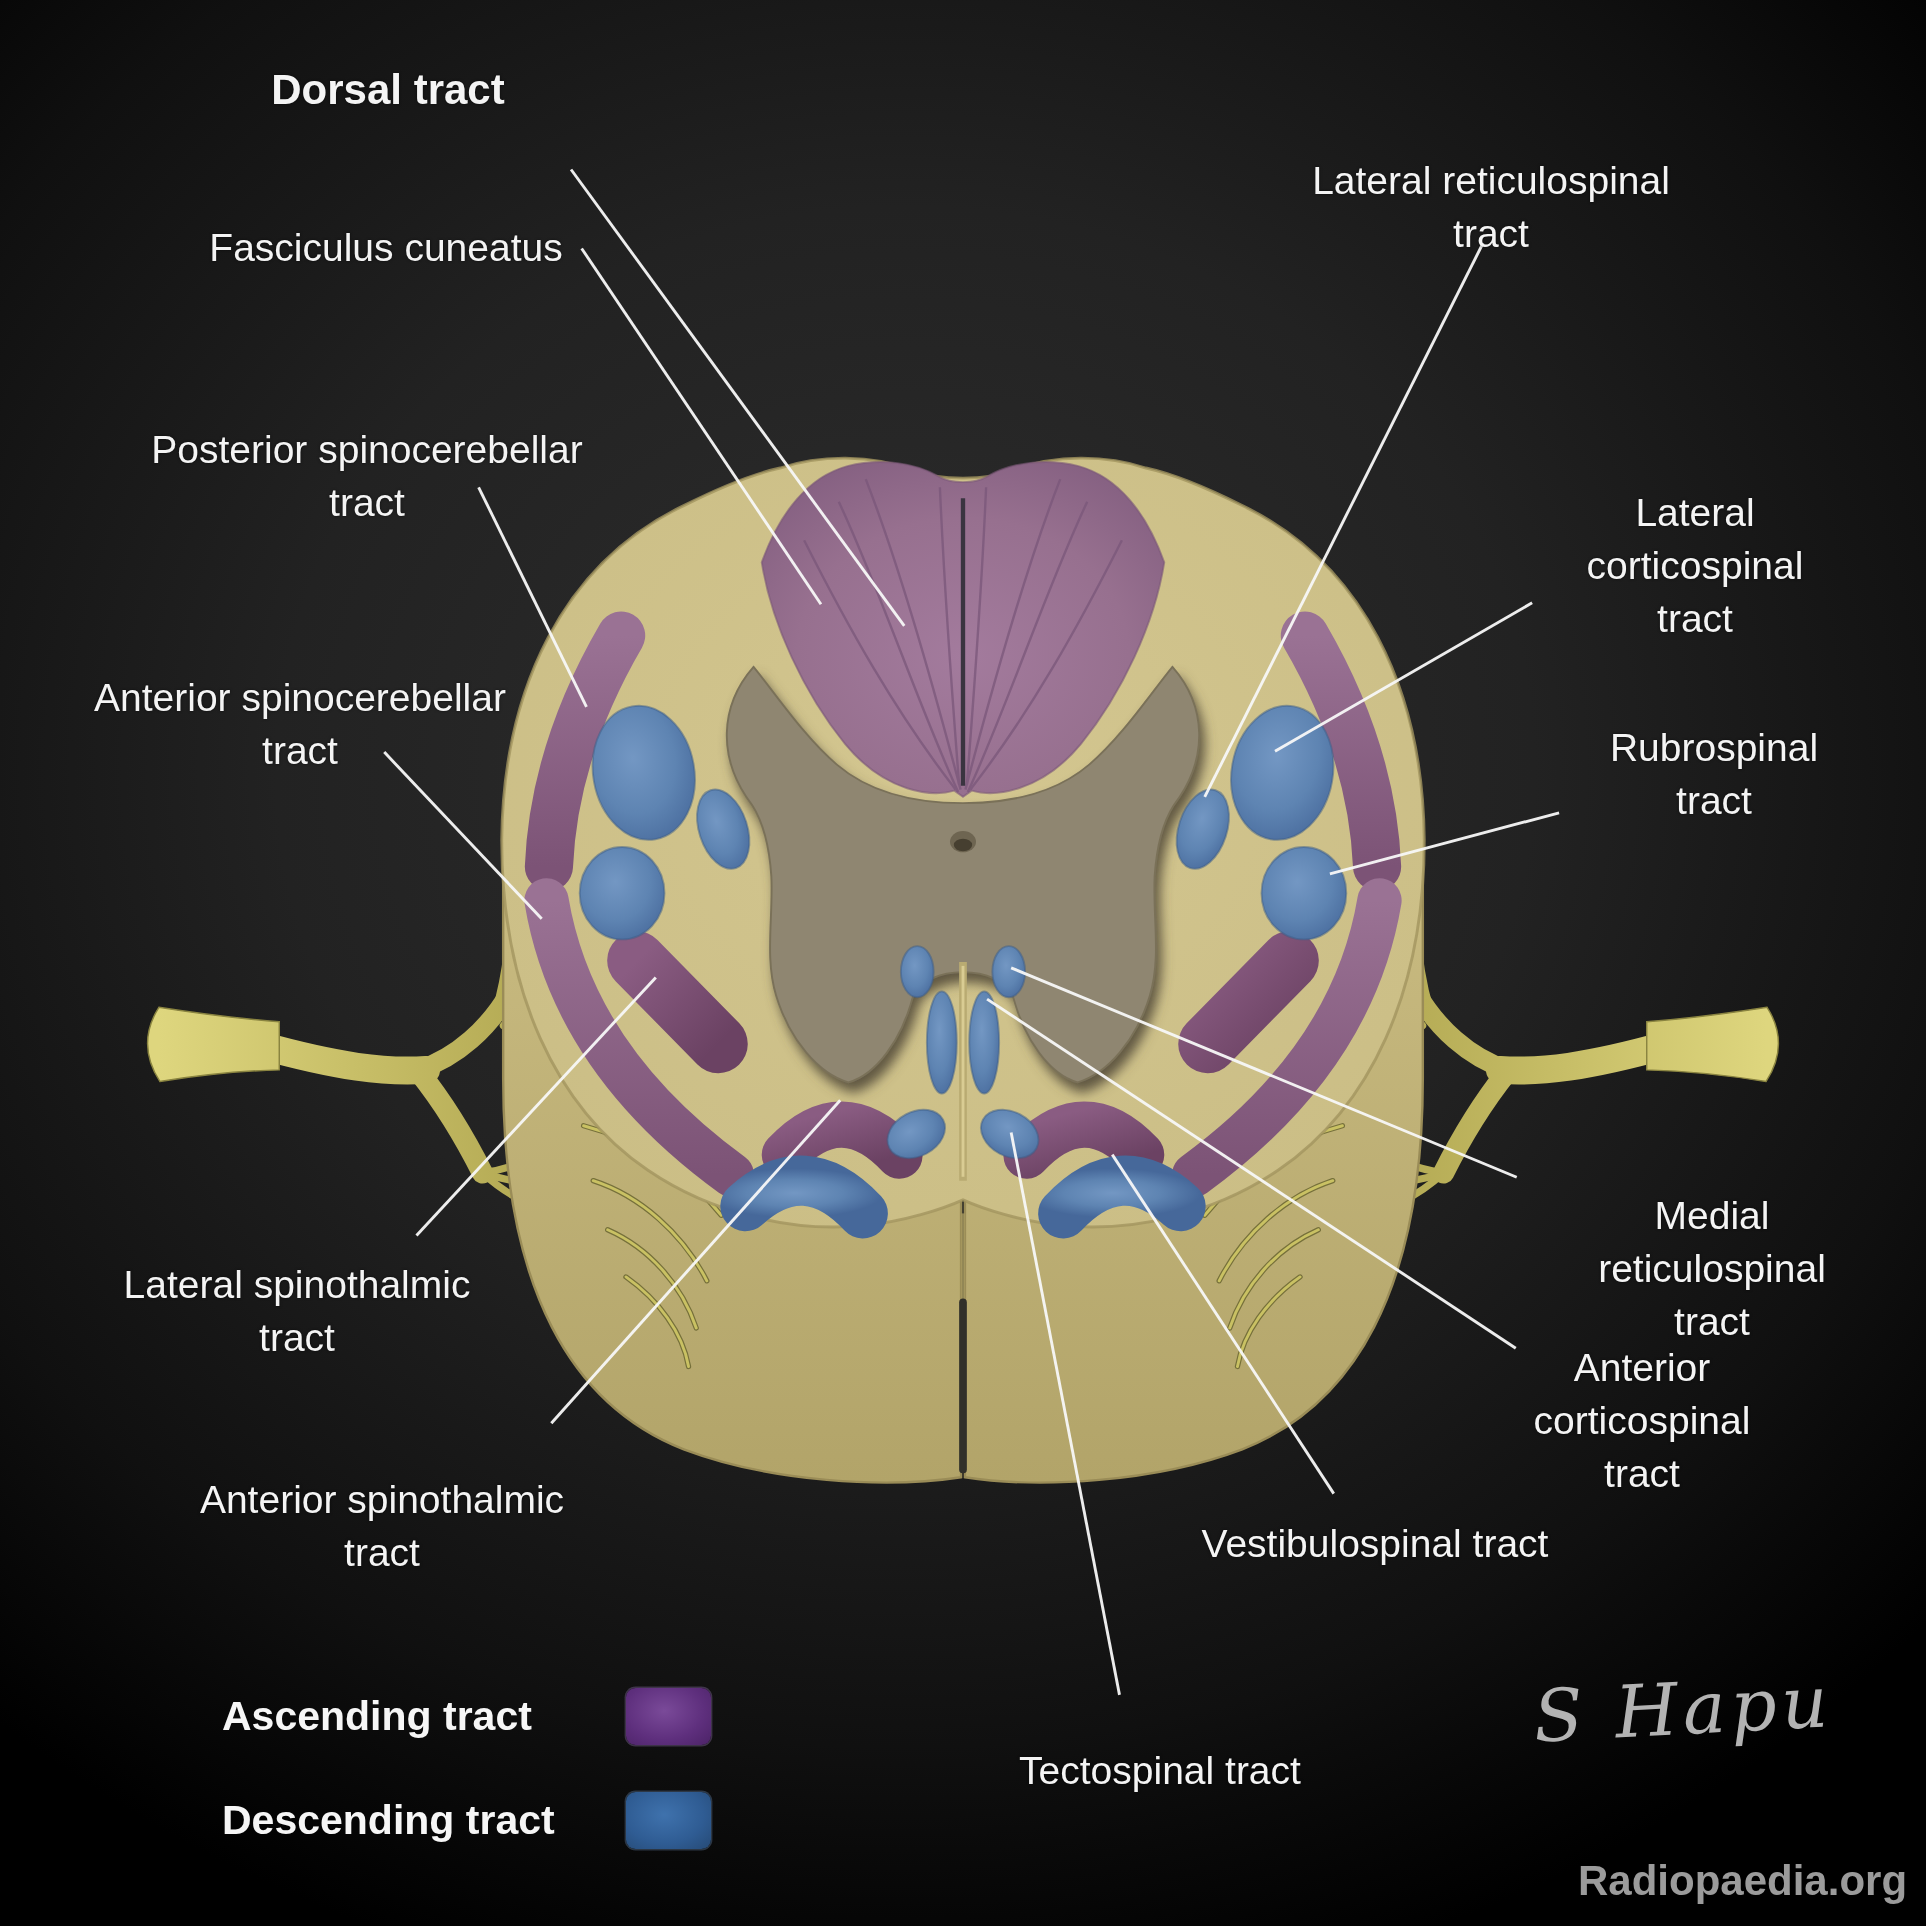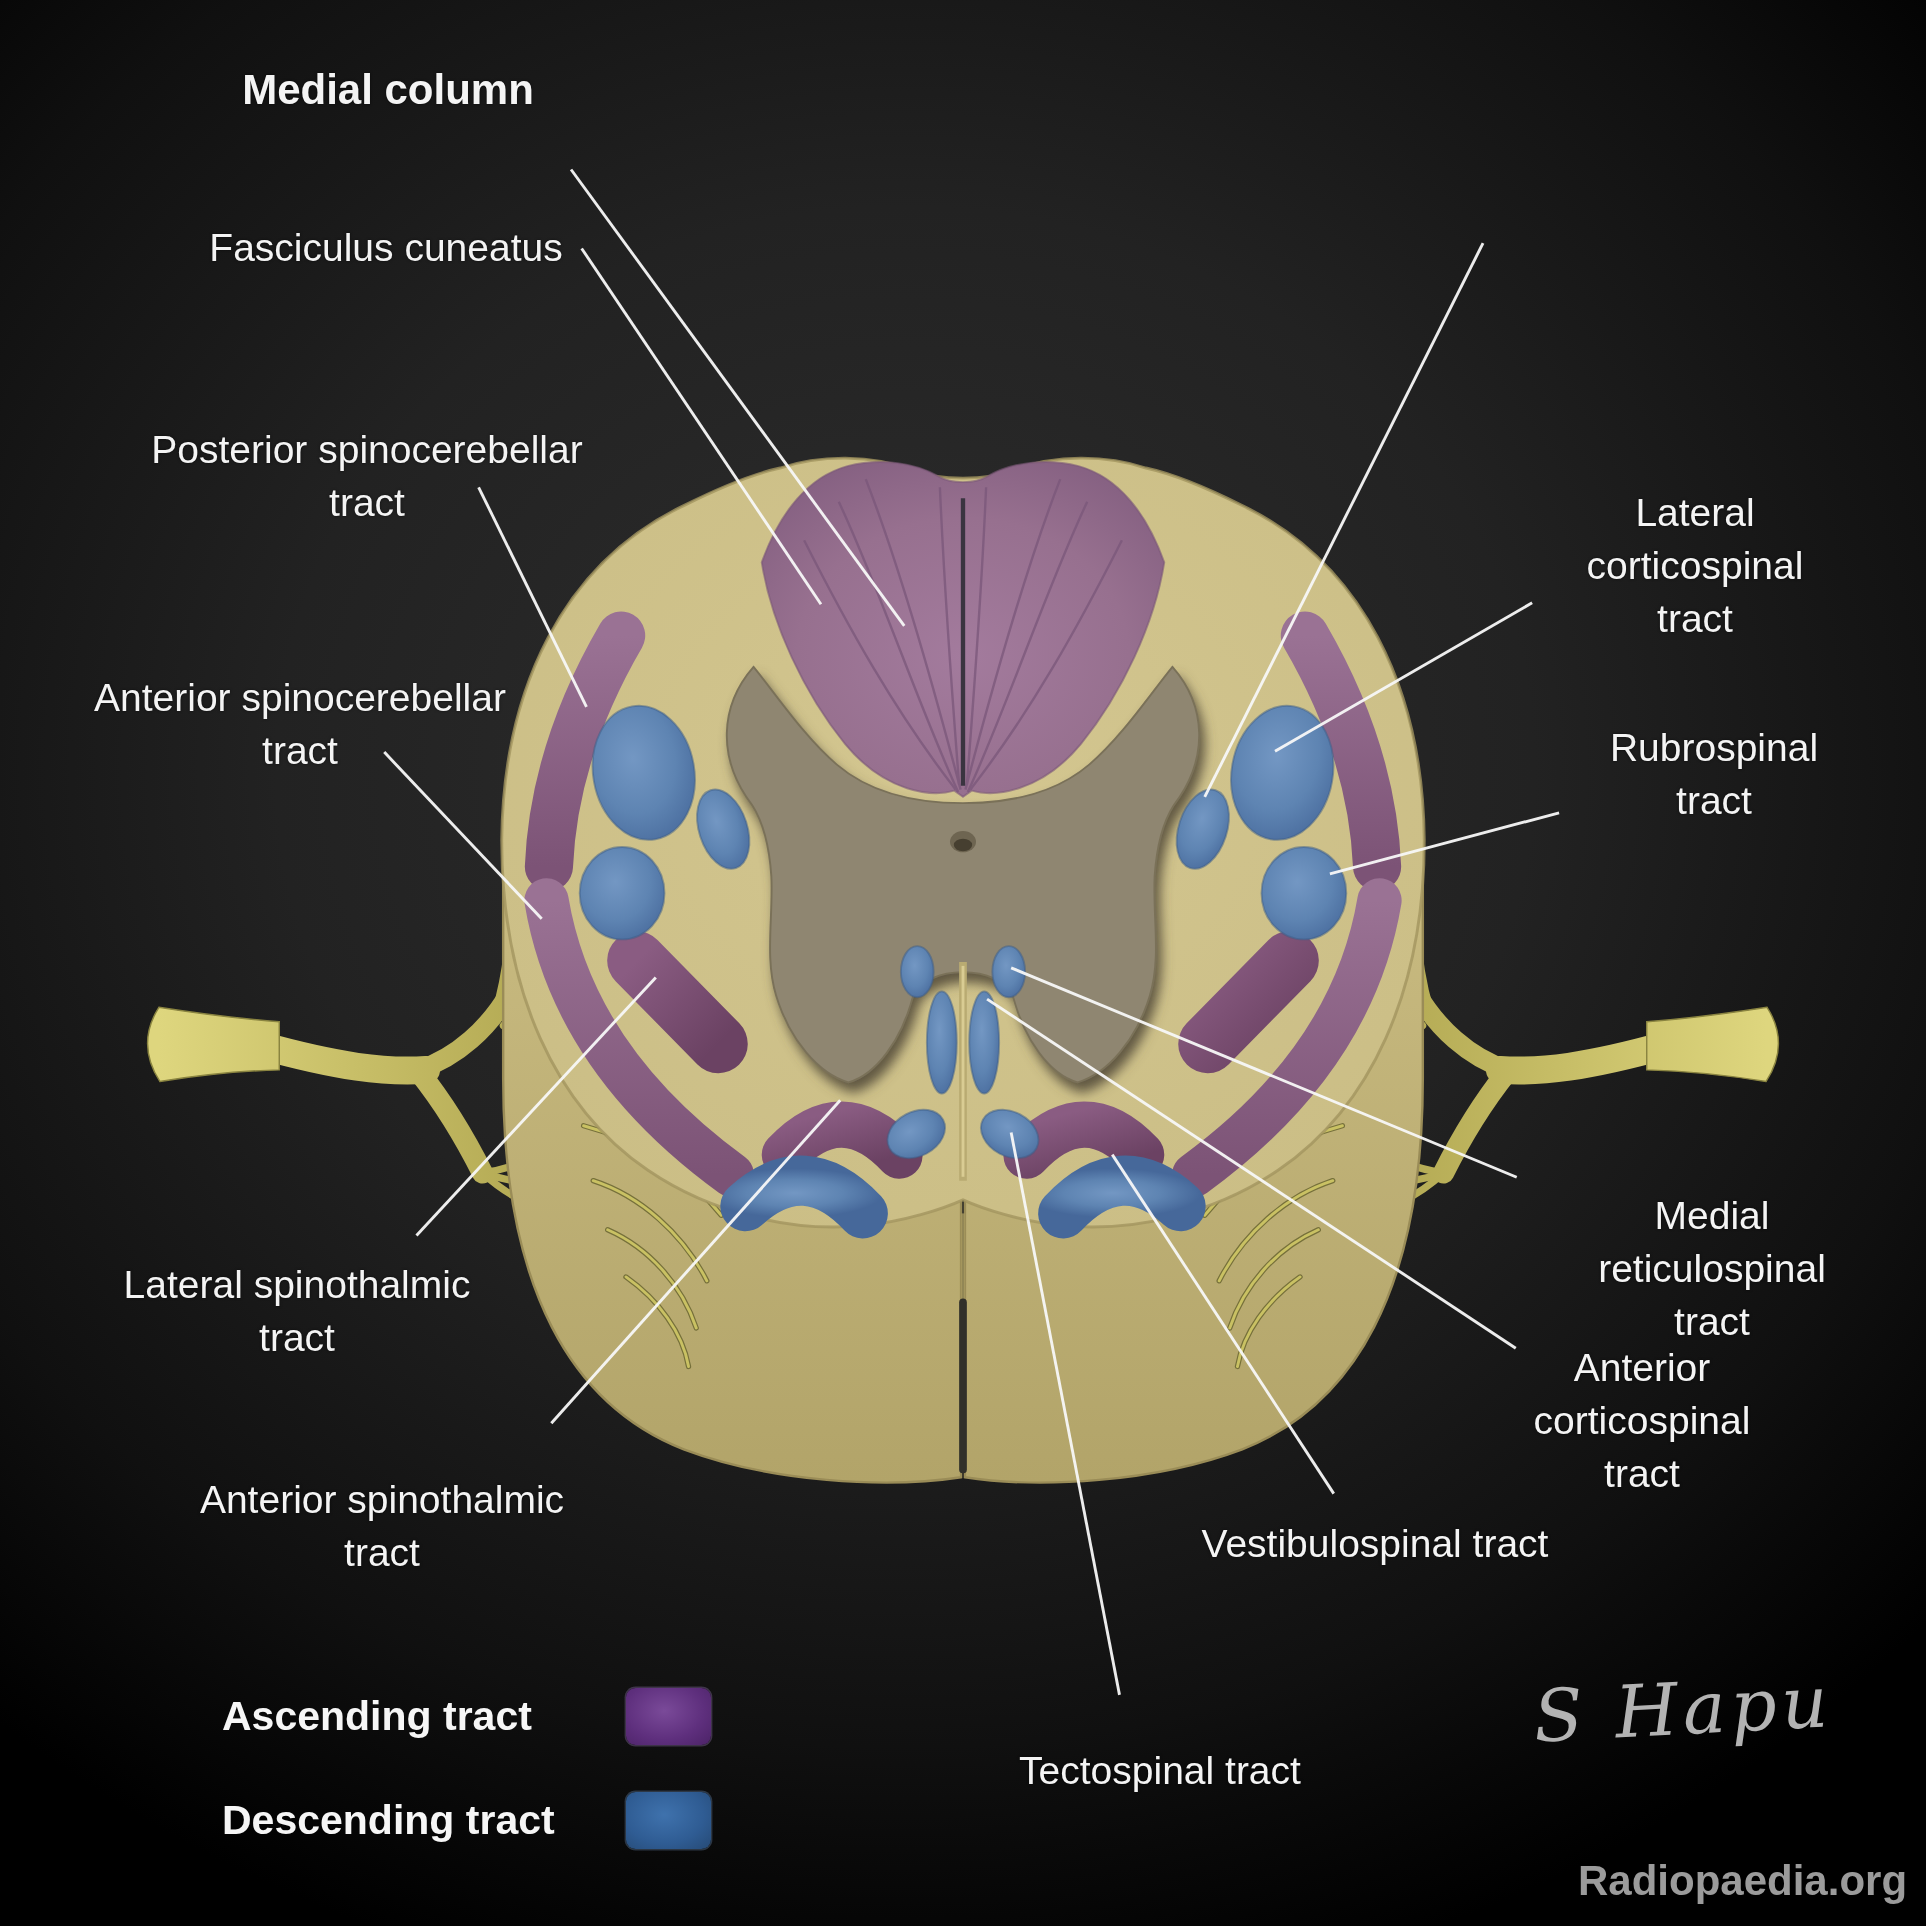--- a/index.html
+++ b/index.html
@@ -257,30 +257,31 @@
     <line x1="2325" y1="3520" x2="2100" y2="2352"></line>
     <line x1="2770" y1="3102" x2="2310" y2="2398"></line>
     <line x1="3148" y1="2800" x2="2050" y2="2075"></line>
     <line x1="3150" y1="2445" x2="2100" y2="2010"></line>
     <line x1="3238" y1="1688" x2="2762" y2="1815"></line>
     <line x1="3182" y1="1252" x2="2648" y2="1560"></line>
     <line x1="3080" y1="505" x2="2502" y2="1655"></line>
   </g>
 </svg>
 
-  <div class="lbl bold" style="left:388px;top:90px;">Medial column</div>
+  <div class="lbl bold" style="left:388px;top:90px;">Dorsal tract</div>
   <div class="lbl" style="left:386px;top:248px;">Fasciculus cuneatus</div>
   <div class="lbl" style="left:367px;top:476px;">Posterior spinocerebellar
 tract</div>
   <div class="lbl" style="left:300px;top:724px;">Anterior spinocerebellar
 tract</div>
   <div class="lbl" style="left:297px;top:1311px;">Lateral spinothalmic
 tract</div>
   <div class="lbl" style="left:382px;top:1526px;">Anterior spinothalmic
 tract</div>
+  <div class="lbl" style="left:1491px;top:207px;">Lateral reticulospinal tract</div>
   <div class="lbl" style="left:1695px;top:566px;">Lateral corticospinal
 tract</div>
   <div class="lbl" style="left:1714px;top:774px;">Rubrospinal tract</div>
   <div class="lbl" style="left:1712px;top:1269px;">Medial reticulospinal
 tract</div>
   <div class="lbl" style="left:1642px;top:1421px;">Anterior corticospinal
 tract</div>
   <div class="lbl" style="left:1160px;top:1771px;">Tectospinal tract</div>
   <div class="lbl" style="left:1375px;top:1544px;">Vestibulospinal tract</div>
 

